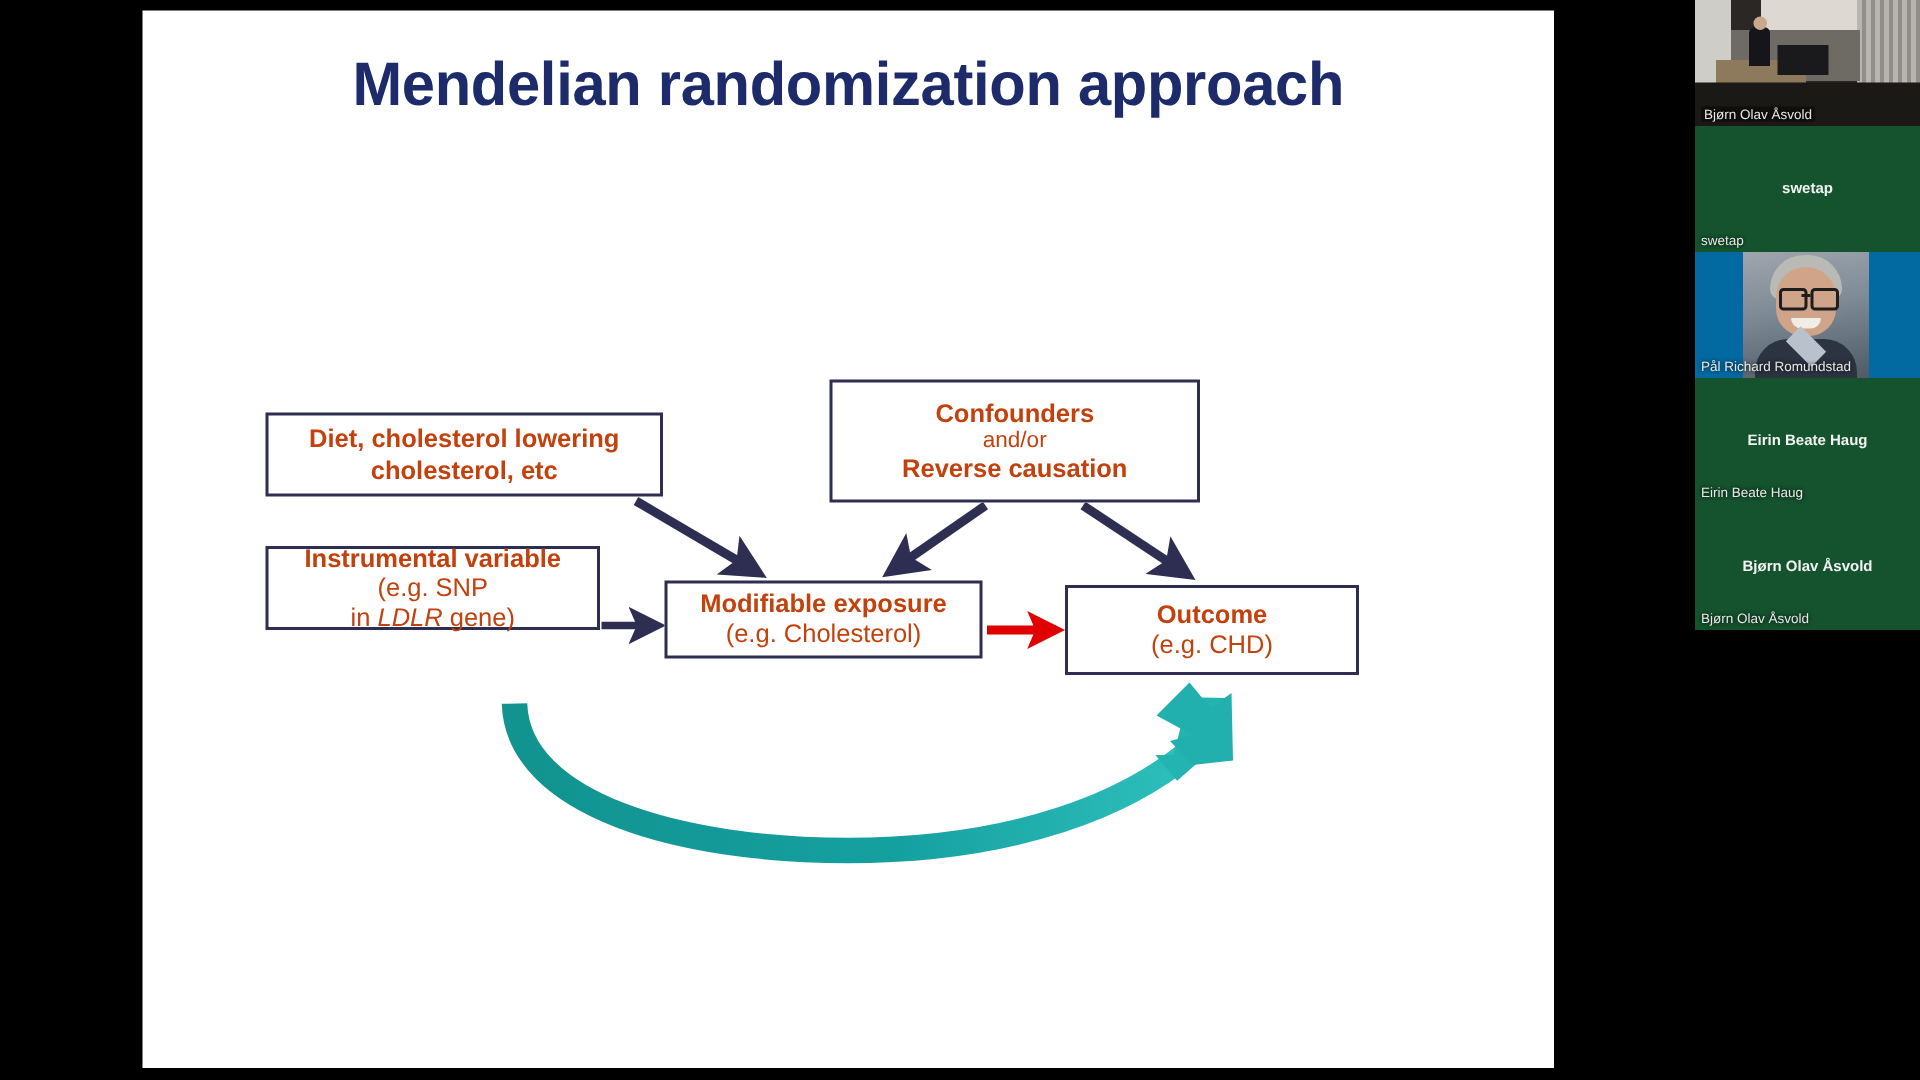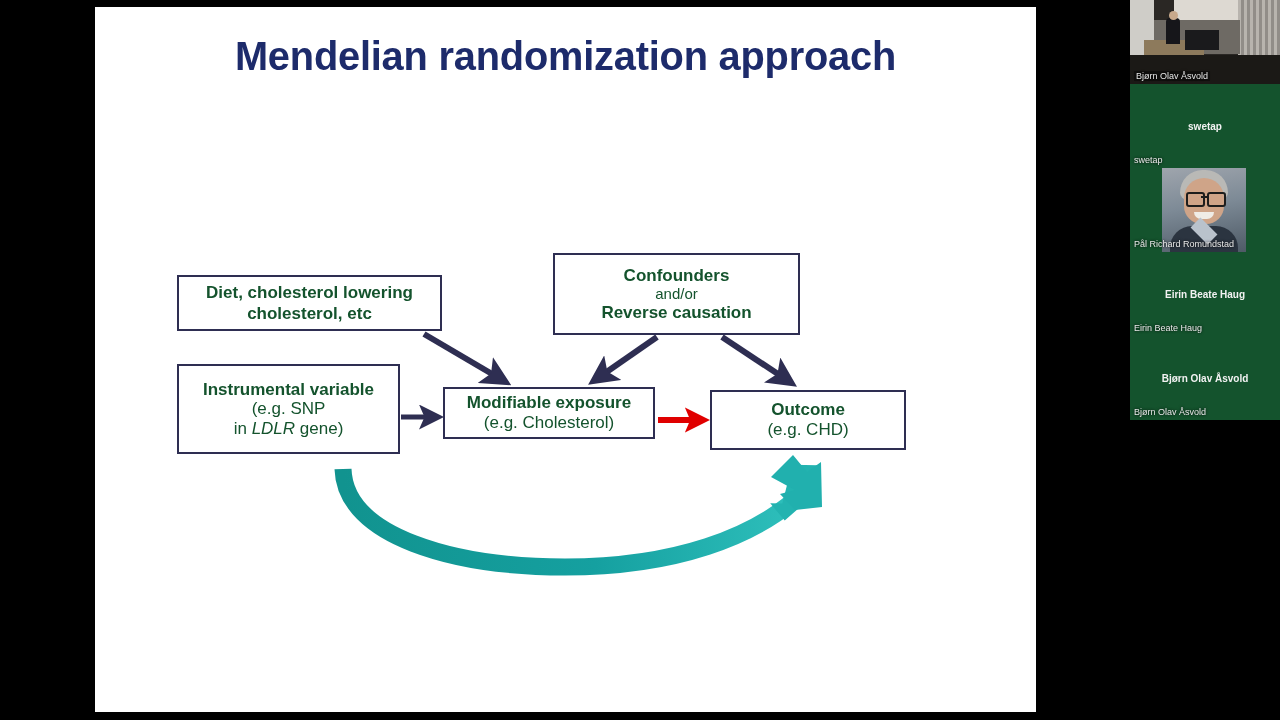--- a/index.html
+++ b/index.html
@@ -61,21 +61,21 @@
   .node {
     position: absolute;
     border: 2px solid #2e2e52;
     background: #ffffff;
     box-sizing: border-box;
     display: flex;
     flex-direction: column;
     align-items: center;
     justify-content: center;
     text-align: center;
-    color: #14532d;
+    color: #c2410c;
     line-height: 1.15;
   }
   .node .ln-b {
     font-weight: bold;
     font-size: 17px;
     white-space: nowrap;
   }
   .node .ln-r {
     font-weight: normal;
     font-size: 17px;
@@ -83,21 +83,21 @@
   }
   .node .ln-sm {
     font-weight: normal;
     font-size: 15px;
     white-space: nowrap;
   }
   .node .ital { font-style: italic; }
 
   
   #node-diet      { left: 82px;  top: 268px; width: 265px; height: 56px; }
-  #node-iv        { left: 82px;  top: 357px; width: 223px; height: 90px; }
+  #node-iv        { left: 82px;  top: 357px; width: 223px; height: 56px; }
   #node-conf      { left: 458px; top: 246px; width: 247px; height: 82px; }
   #node-exposure  { left: 348px; top: 380px; width: 212px; height: 52px; }
   #node-outcome   { left: 615px; top: 383px; width: 196px; height: 60px; }
 
   #node-diet .ln-b { line-height: 1.25; }
 
   
   #arrows {
     position: absolute;
     left: 0; top: 0;
@@ -157,21 +157,21 @@
   #tile-podium .curtain { position: absolute; left: 108px; top: 0; width: 42px; height: 70px;
       background: repeating-linear-gradient(90deg,#b8b4ae 0 3px,#918d88 3px 6px); }
   #tile-podium .floorback { position: absolute; left: 24px; top: 20px; width: 86px; height: 34px; background: #6e6a64; }
   #tile-podium .desk { position: absolute; left: 14px; top: 40px; width: 60px; height: 22px; background: #8d7a5c; }
   #tile-podium .monitor { position: absolute; left: 55px; top: 30px; width: 34px; height: 20px; background: #1a1a1c; }
   #tile-podium .person-body { position: absolute; left: 36px; top: 18px; width: 14px; height: 26px; background: #16161a; border-radius: 4px 4px 0 0; }
   #tile-podium .person-head { position: absolute; left: 39px; top: 11px; width: 9px; height: 9px; background: #c8a98c; border-radius: 50%; }
   #tile-podium .foreground { position: absolute; left: 0; top: 55px; width: 150px; height: 29px; background: #1b1916; }
 
   
-  #tile-portrait { background: #14532d; }
+  #tile-portrait { background: #0369a1; }
   #tile-portrait .photo { position: absolute; left: 32px; top: 0; width: 84px; height: 84px; overflow: hidden;
       background: linear-gradient(170deg,#9fa5ad 0%, #7d8a96 45%, #4e5a66 100%); }
   #tile-portrait .p-hair { position: absolute; left: 18px; top: 2px; width: 48px; height: 30px; background: #b9b9b6; border-radius: 24px 24px 8px 8px; }
   #tile-portrait .p-face { position: absolute; left: 22px; top: 10px; width: 40px; height: 46px; background: #cfa488; border-radius: 20px 20px 18px 18px; }
   #tile-portrait .p-glass-l { position: absolute; left: 24px; top: 24px; width: 15px; height: 11px; border: 2px solid #1d1d1d; border-radius: 3px; }
   #tile-portrait .p-glass-r { position: absolute; left: 45px; top: 24px; width: 15px; height: 11px; border: 2px solid #1d1d1d; border-radius: 3px; }
   #tile-portrait .p-bridge { position: absolute; left: 39px; top: 28px; width: 6px; height: 2px; background: #1d1d1d; }
   #tile-portrait .p-mouth { position: absolute; left: 32px; top: 44px; width: 20px; height: 7px; background: #f0ece6; border-radius: 0 0 10px 10px; }
   #tile-portrait .p-shirt { position: absolute; left: 8px; top: 58px; width: 68px; height: 26px; background: #2b3440; border-radius: 22px 22px 0 0; }
   #tile-portrait .p-collar { position: absolute; left: 30px; top: 56px; width: 24px; height: 14px; background: #b9c2cc; transform: rotate(45deg); }

